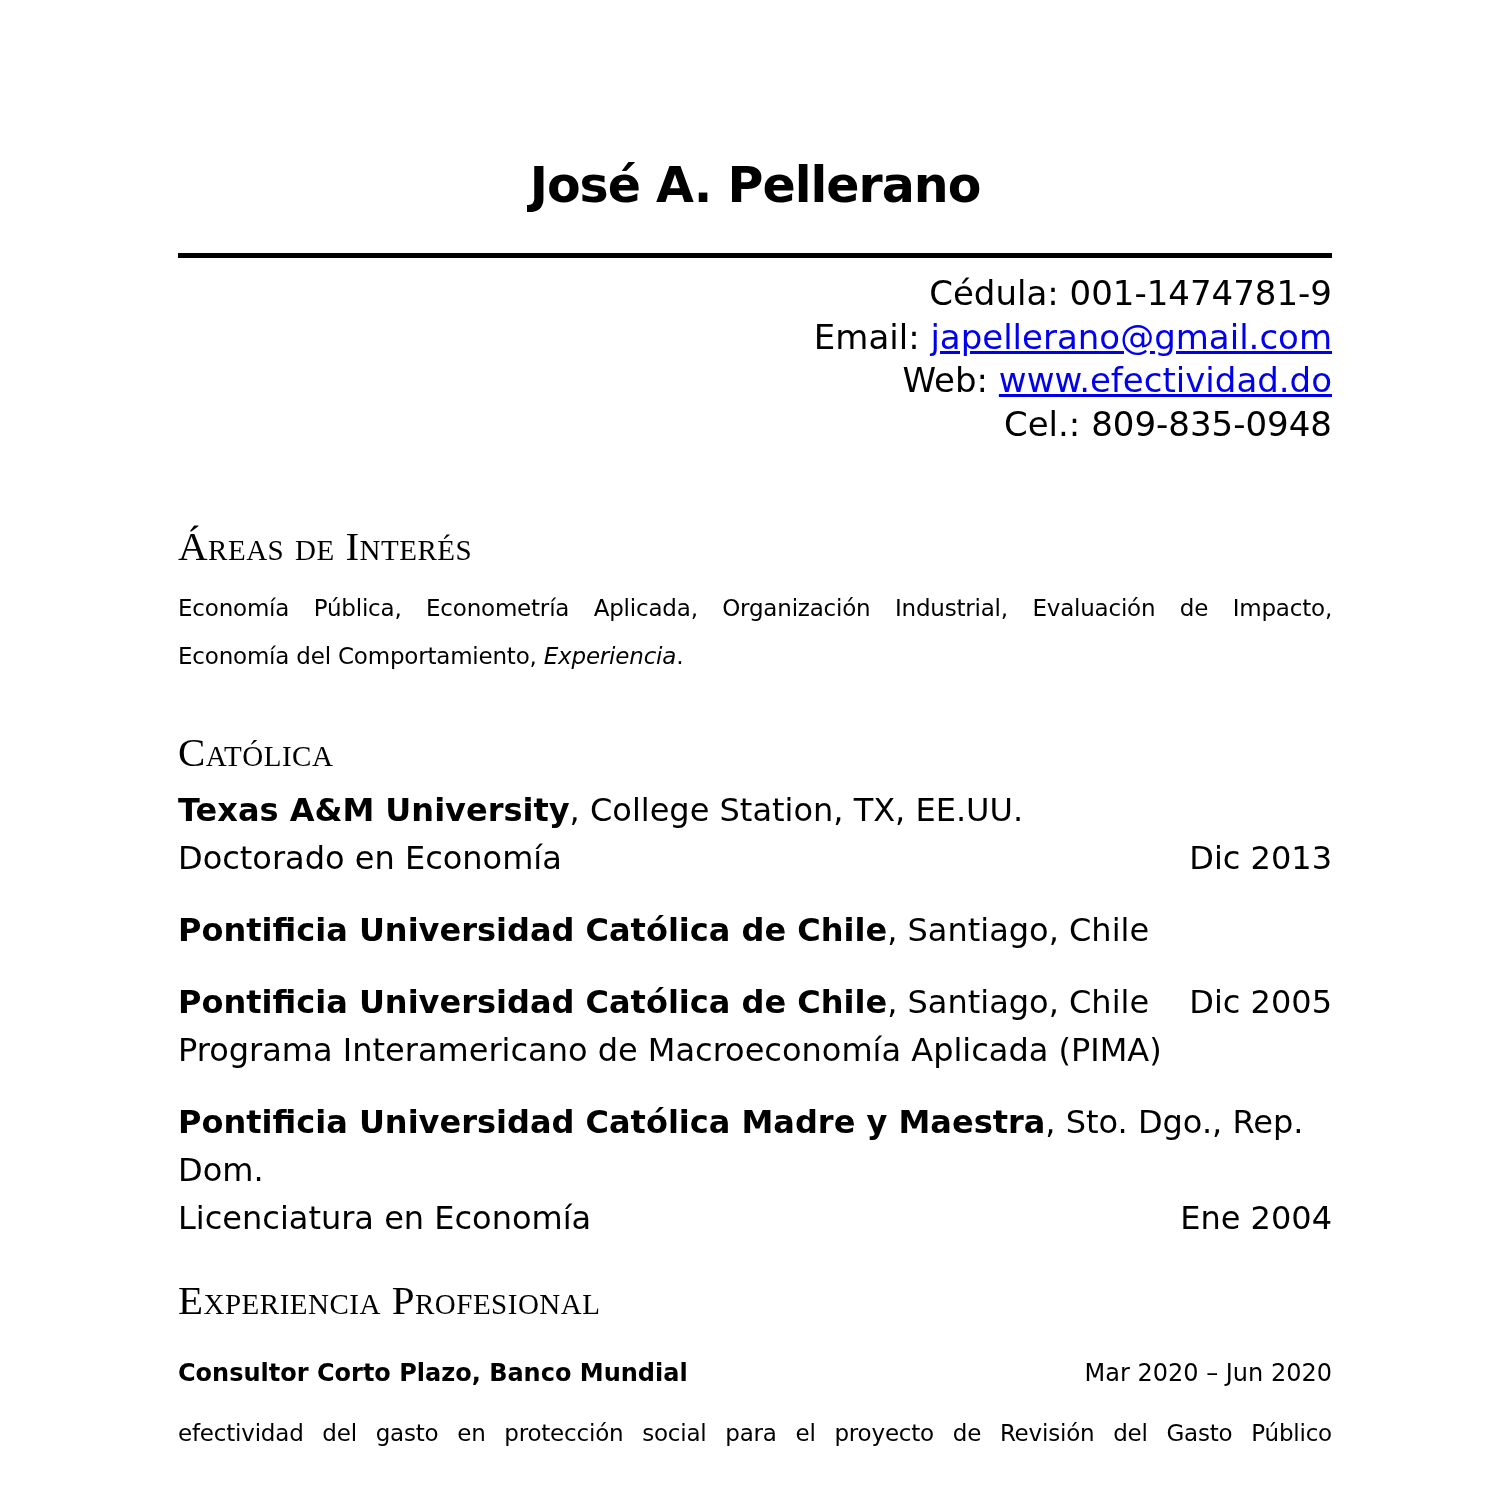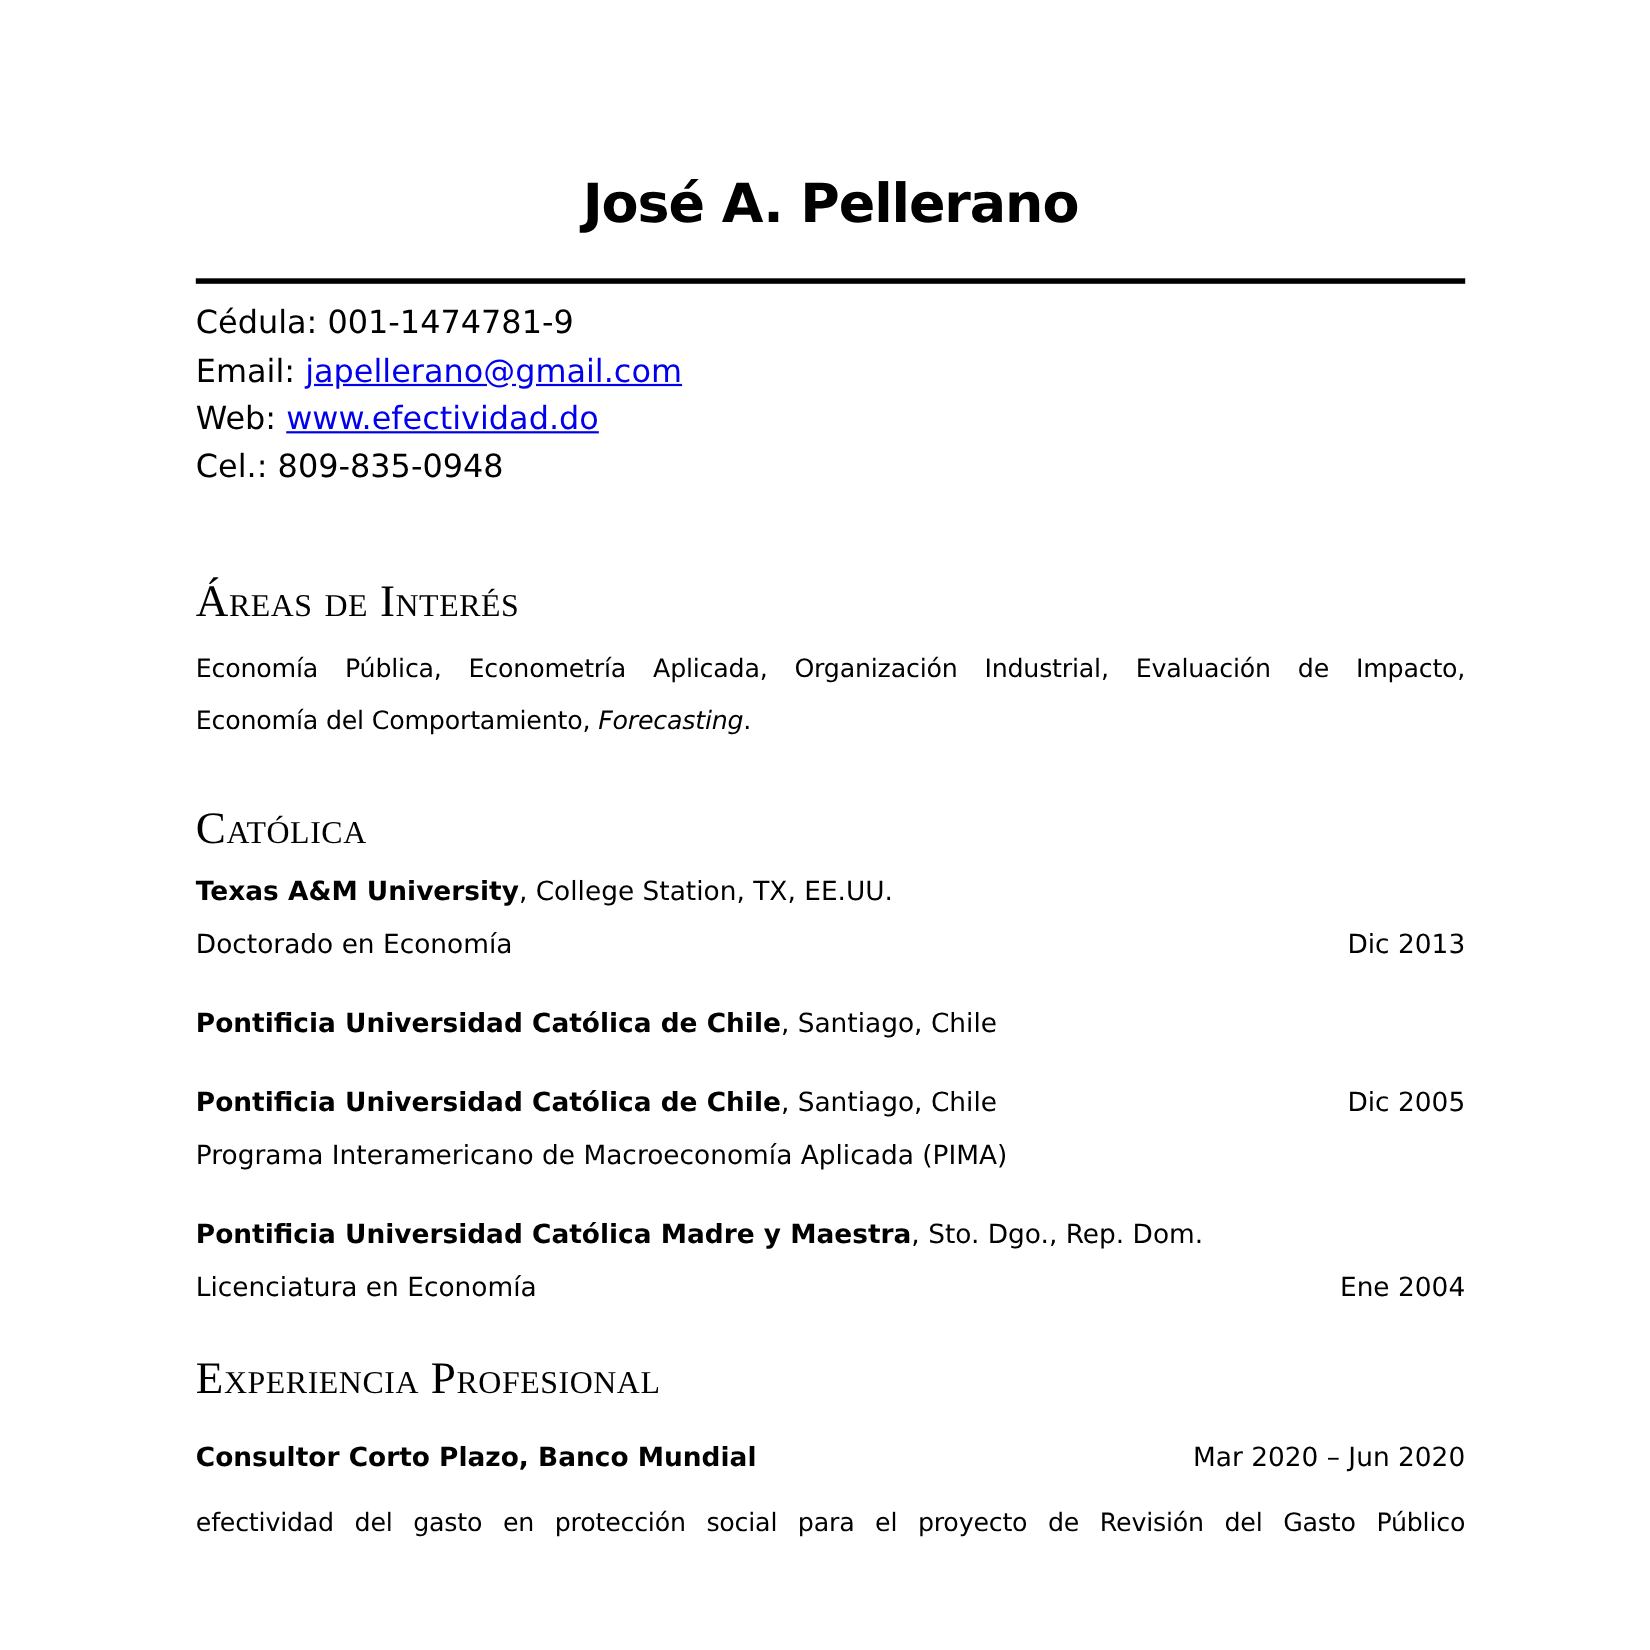--- a/index.html
+++ b/index.html
@@ -27,21 +27,22 @@
     font-weight: bold;
     letter-spacing: -1px;
   }
   .title-rule {
     margin-top: 39px;
     height: 5px;
     background: #000000;
   }
   .contact {
     margin-top: 14px;
-    font-size: 29px;
+    text-align: right;
+    font-size: 34px;
     line-height: 43.5px;
   }
   .contact a {
     color: #0000ee;
     text-decoration: underline;
   }
   .section-heading {
     font-family: "Liberation Serif", serif;
     font-variant: small-caps;
     font-size: 41px;
@@ -60,21 +61,21 @@
   .para-areas { margin-top: 16px; }
   .jline {
     text-align: justify;
     text-align-last: justify;
   }
   .lline {
     text-align: left;
     text-align-last: left;
   }
   .italic { font-style: italic; }
-  .edu-entry { font-size: 24px; line-height: 48px; }
+  .edu-entry { font-size: 32px; line-height: 48px; }
   .edu-first { margin-top: 12px; }
   .edu-next { margin-top: 24px; }
   .row {
     display: flex;
     justify-content: space-between;
     align-items: baseline;
   }
   .bold { font-weight: bold; }
   .date { white-space: nowrap; }
   .exp-role {
@@ -99,21 +100,21 @@
       <div><span>Cédula: </span><span>001-1474781-9</span></div>
       <div><span>Email: </span><a href="#">japellerano@gmail.com</a></div>
       <div><span>Web: </span><a href="#">www.efectividad.do</a></div>
       <div><span>Cel.: </span><span>809-835-0948</span></div>
     </div>
 
     <h2 class="section-heading h-areas">Áreas de Interés</h2>
 
     <div class="para para-areas">
       <div class="jline">Economía Pública, Econometría Aplicada, Organización Industrial, Evaluación de Impacto,</div>
-      <div class="lline"><span>Economía del Comportamiento, </span><span class="italic">Forecasting</span><span>.</span></div>
+      <div class="lline"><span>Economía del Comportamiento, </span><span class="italic">Experiencia</span><span>.</span></div>
     </div>
 
     <h2 class="section-heading h-educacion">Católica</h2>
 
     <div class="edu-entry edu-first">
       <div class="row">
         <span><span class="bold">Texas A&amp;M University</span><span>, College Station, TX, EE.UU.</span></span>
         <span class="date"></span>
       </div>
       <div class="row">

